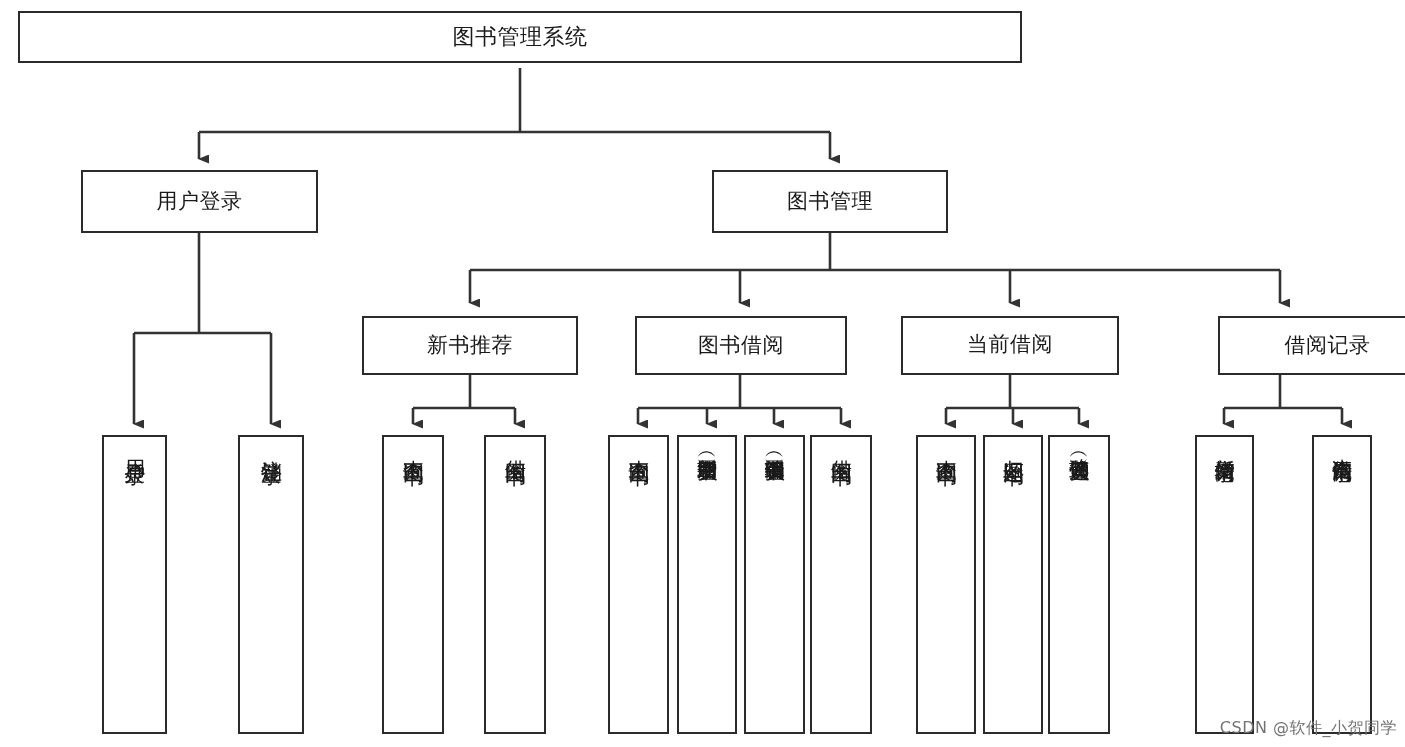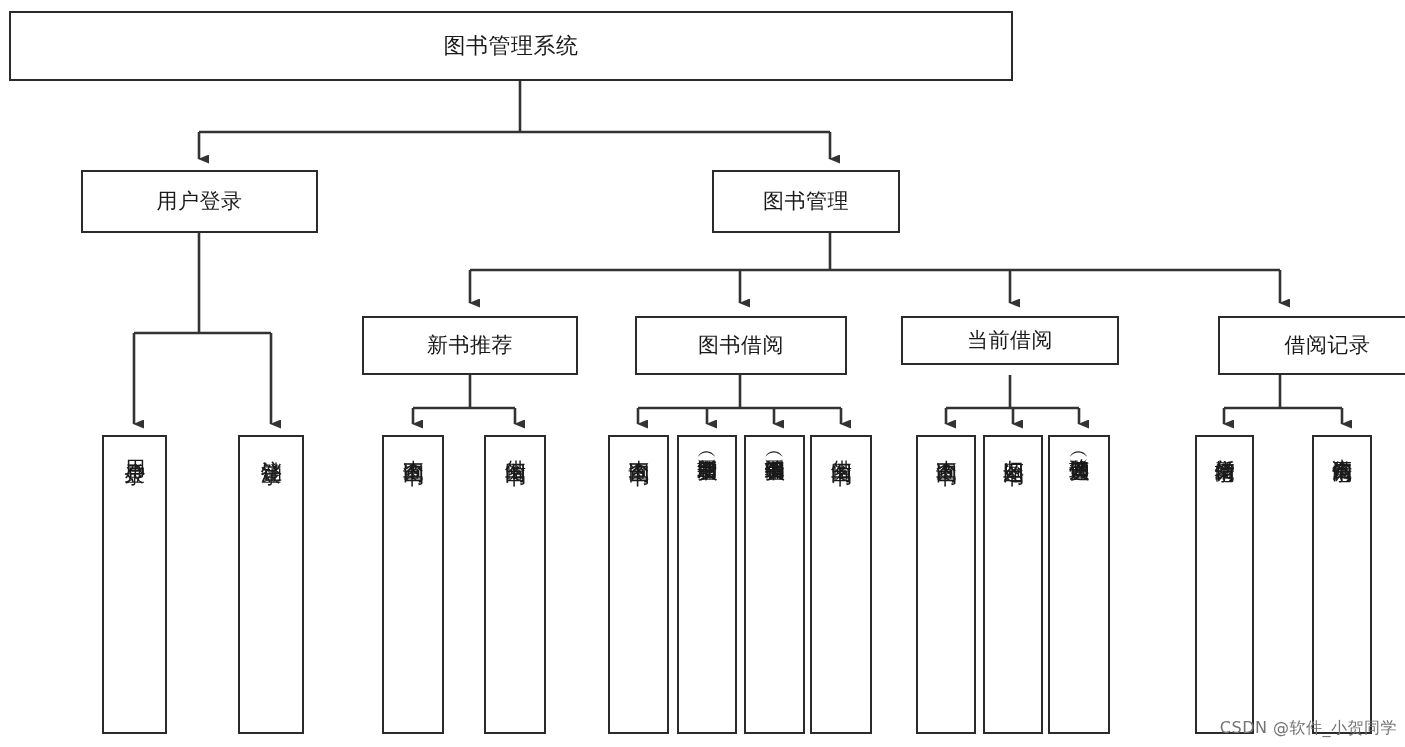--- a/index.html
+++ b/index.html
@@ -136,41 +136,41 @@
       <path d="M1013,408 L1013,424" marker-end="url(#arrowhead)"></path>
       <path d="M1079,408 L1079,424" marker-end="url(#arrowhead)"></path>
 
       <path d="M1280,375 L1280,408"></path>
       <path d="M1224,408 L1342,408"></path>
       <path d="M1224,408 L1224,424" marker-end="url(#arrowhead)"></path>
       <path d="M1342,408 L1342,424" marker-end="url(#arrowhead)"></path>
     </g>
   </svg>
 
-  <div class="node horiz root" style="left:9px; top:11px; width:1004px; height:70px;">
+  <div class="node horiz root" style="left:18px; top:11px; width:1004px; height:52px;">
     <span class="node-label">图书管理系统</span>
   </div>
 
   <div class="node horiz" style="left:81px; top:170px; width:237px; height:63px;">
     <span class="node-label">用户登录</span>
   </div>
 
-  <div class="node horiz" style="left:712px; top:170px; width:188px; height:63px;">
+  <div class="node horiz" style="left:712px; top:170px; width:236px; height:63px;">
     <span class="node-label">图书管理</span>
   </div>
 
   <div class="node horiz" style="left:635px; top:316px; width:212px; height:59px;">
     <span class="node-label">图书借阅</span>
   </div>
 
   <div class="node horiz" style="left:362px; top:316px; width:216px; height:59px;">
     <span class="node-label">新书推荐</span>
   </div>
 
-  <div class="node horiz" style="left:901px; top:316px; width:218px; height:49px;">
+  <div class="node horiz" style="left:901px; top:316px; width:218px; height:59px;font-family:Liberation Mono, monospace;">
     <span class="node-label">当前借阅</span>
   </div>
 
   <div class="node horiz" style="left:1170px; top:316px; width:219px; height:59px;margin-left:48px;">
     <span class="node-label">借阅记录</span>
   </div>
 
   <div class="node vert" style="left:102px; top:435px; width:65px; height:299px;">
     <span class="node-label">用户登录</span>
   </div>

